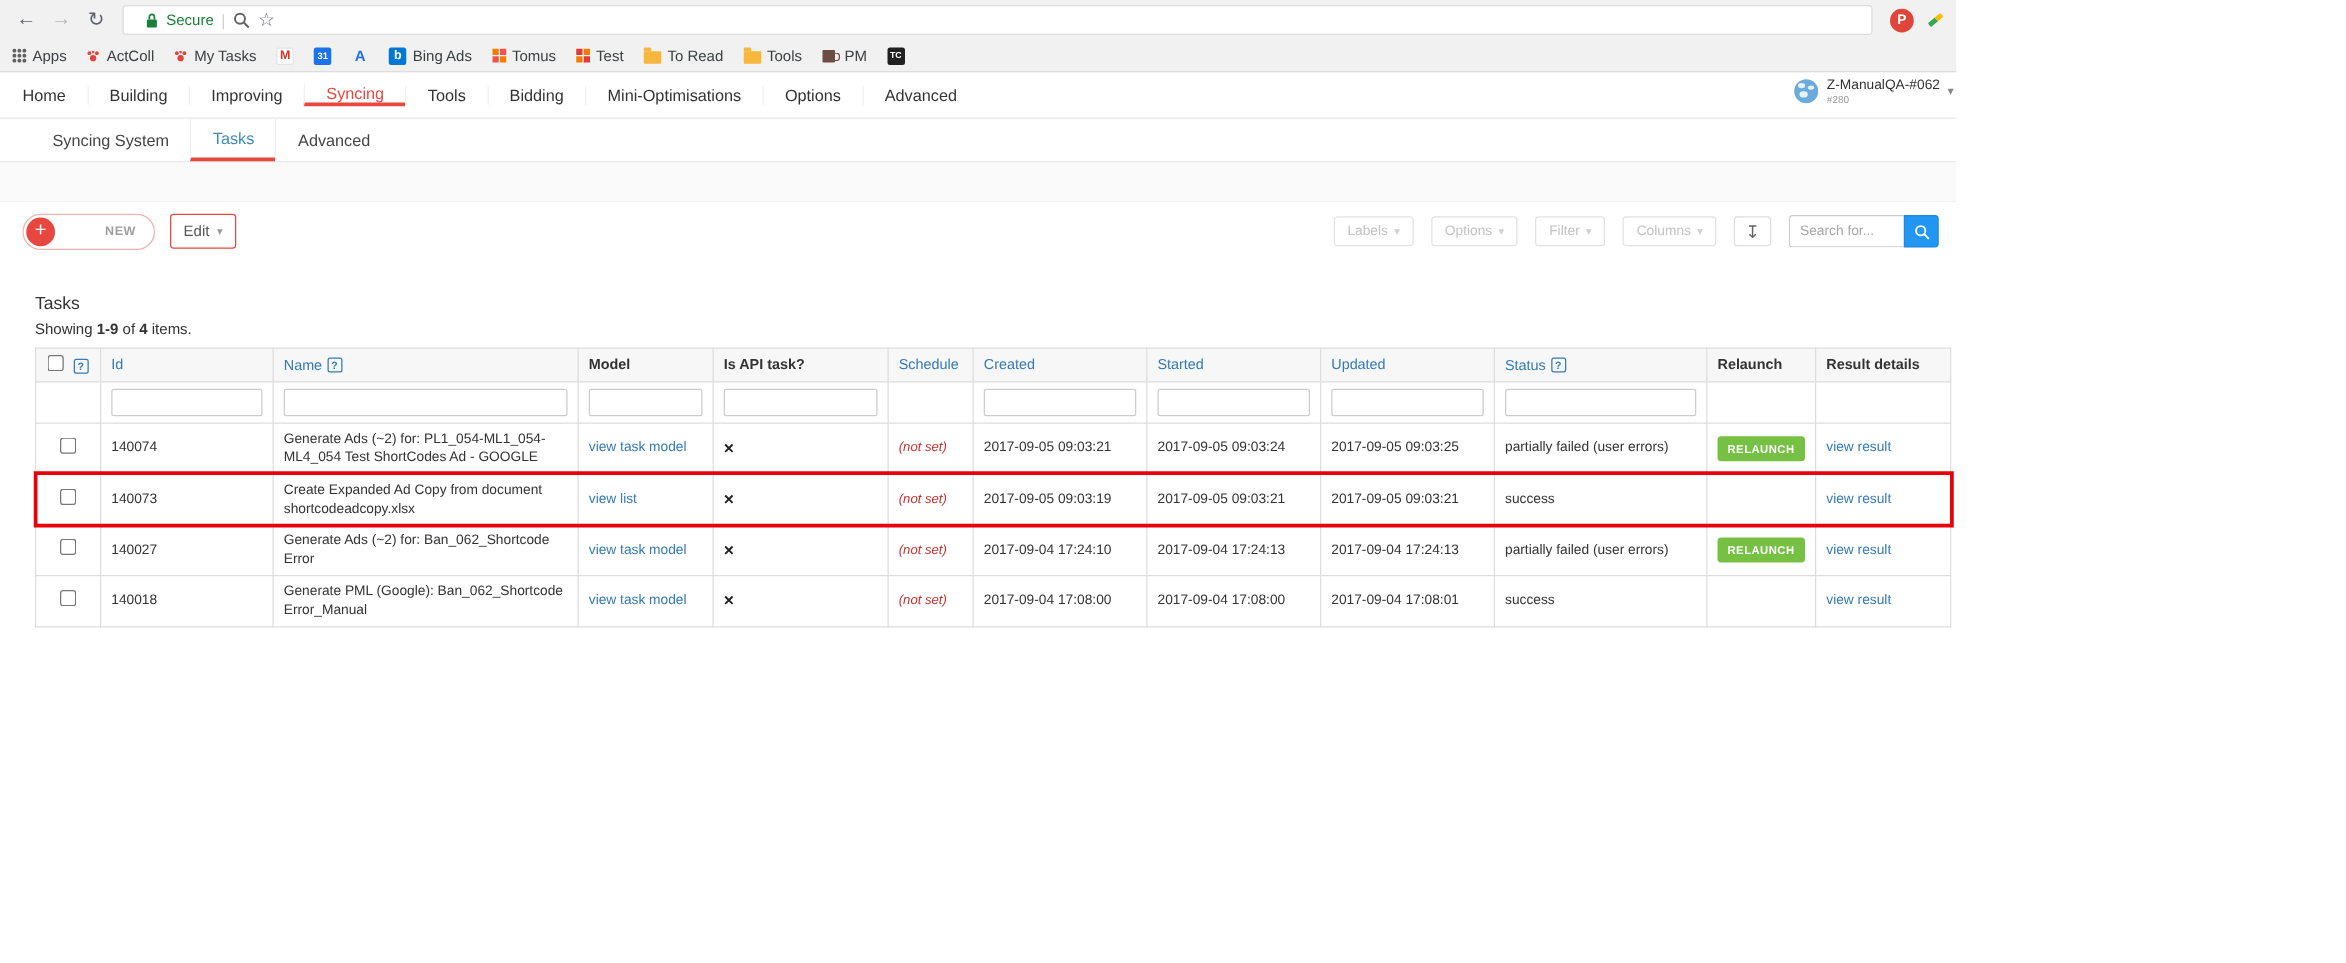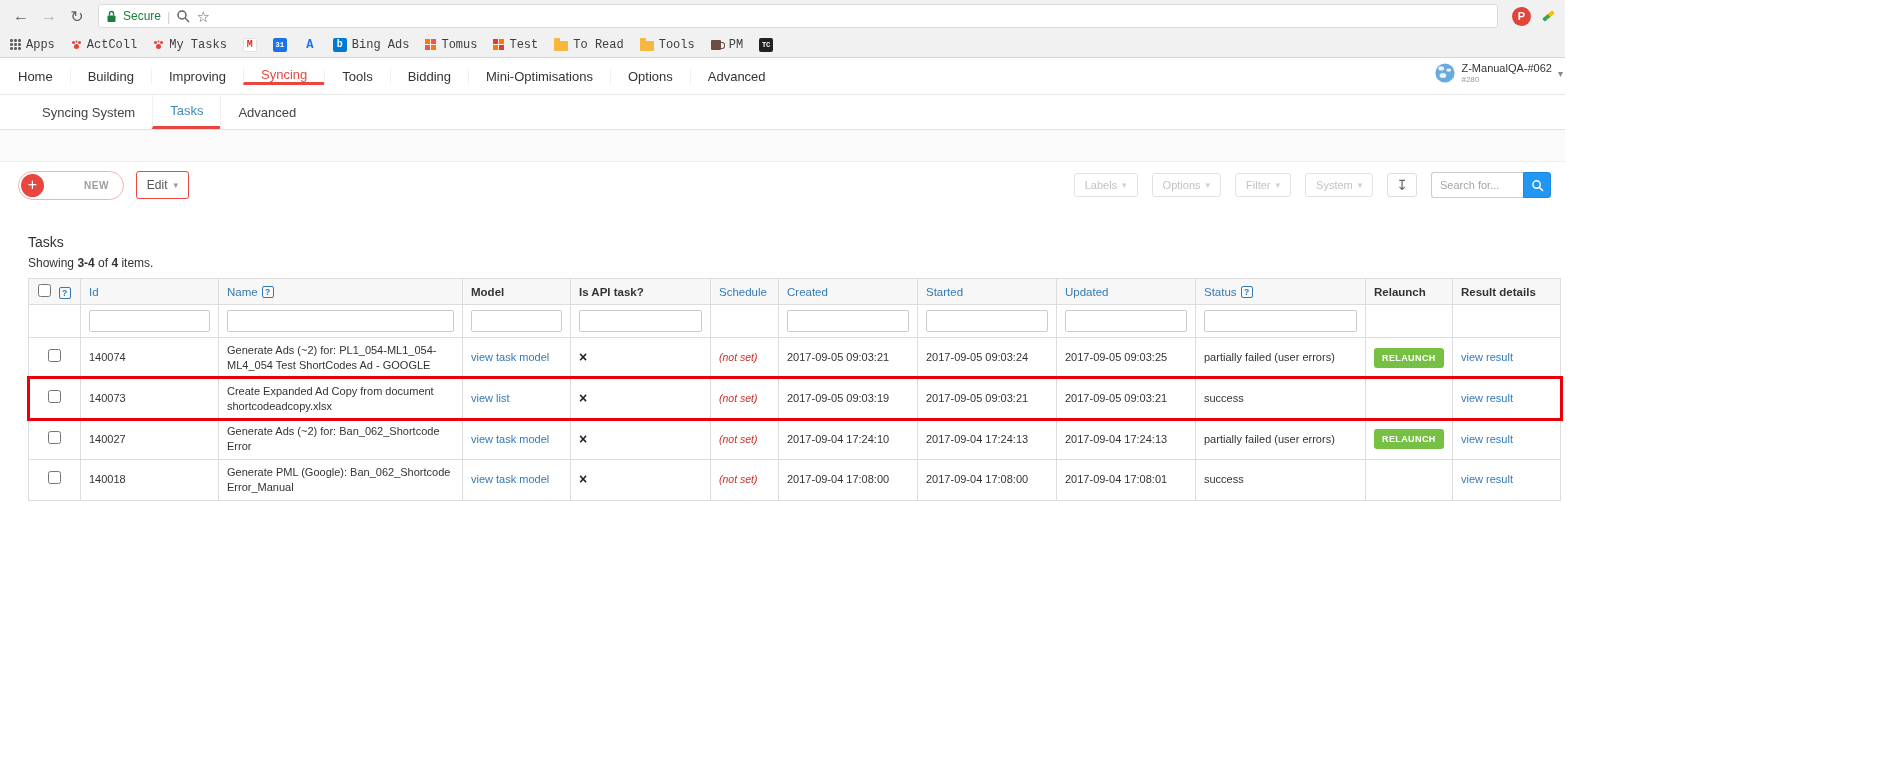--- a/index.html
+++ b/index.html
@@ -7,35 +7,35 @@
   body { font-family:"Liberation Sans", sans-serif; }
   .screenshot { position:relative; width:1877px; height:770px; background:#fff; overflow:hidden; }
   .browser-window { position:absolute; left:0; top:0; width:1565px; height:770px; background:#fff; }
 
   
   .chrome-toolbar { height:32px; background:#f1f1f1; display:flex; align-items:center; padding:0 8px; gap:2px; }
   .nav-btn { width:26px; height:26px; display:flex; align-items:center; justify-content:center;
              color:#5f6368; font-size:16px; border-radius:50%; cursor:default; }
   .nav-btn.disabled { color:#b6b6b6; }
   .omnibox { flex:1; height:24px; margin:0 6px; background:#fff; border:1px solid #dcdcdc; border-radius:3px;
-             display:flex; align-items:center; padding:0 7px; gap:6px; overflow:hidden; }
+             display:flex; align-items:center; padding:0 17px; gap:6px; overflow:hidden; }
   .secure-label { color:#188038; font-size:12px; font-weight:500; }
   .omni-sep { color:#d0d0d0; font-size:13px; }
   .omni-url { flex:1; color:#3c4043; font-size:12.5px; white-space:nowrap; overflow:hidden; }
   .omni-ic { display:flex; align-items:center; color:#5f6368; }
   .star { font-size:15px; color:#5f6368; line-height:1; }
   .ext-badge { width:19px; height:19px; border-radius:50%; background:#e0443a; color:#fff; font-size:11px; font-weight:bold;
                display:flex; align-items:center; justify-content:center; margin-left:6px; }
   .ext-pencil { width:16px; height:16px; margin-left:8px; position:relative; }
   .ext-pencil::before { content:""; position:absolute; left:1px; top:6px; width:13px; height:4px; border-radius:1px;
                background:linear-gradient(90deg,#34a853 55%,#fbbc04 55%); transform:rotate(-40deg); }
 
   
   .bookmarks-bar { height:26px; background:#f1f1f1; border-bottom:1px solid #d6d6d6;
-                   display:flex; align-items:center; padding:0 10px; gap:16px;font-family:Liberation Mono, monospace; }
+                   display:flex; align-items:center; padding:0 10px; gap:16px; }
   .bm { display:flex; align-items:center; gap:5px; font-size:12px; color:#3c4043; cursor:default; }
   .bm-ic { width:14px; height:14px; display:inline-flex; align-items:center; justify-content:center; border-radius:2px; }
   .ic-grid { position:relative; width:11px; height:11px; border-radius:0; }
   .ic-grid::before { content:""; position:absolute; left:0; top:0; width:2.5px; height:2.5px; border-radius:50%; background:#616161;
       box-shadow:4px 0 0 #616161,8px 0 0 #616161,0 4px 0 #616161,4px 4px 0 #616161,8px 4px 0 #616161,0 8px 0 #616161,4px 8px 0 #616161,8px 8px 0 #616161; }
   .ic-paw { position:relative; width:11px; height:11px; }
   .ic-paw::before { content:""; position:absolute; left:3px; top:5px; width:5px; height:5px; border-radius:50%; background:#e0443a;
       box-shadow:-3px -4px 0 -1px #e0443a, 3px -4px 0 -1px #e0443a, 0 -5px 0 -1.5px #e0443a; }
   .ic-gmail { background:#fff; border:1px solid #e3e3e3; color:#d93025; font-weight:bold; font-size:10px; }
   .ic-cal { background:#1a73e8; color:#fff; font-weight:bold; font-size:7.5px; }
@@ -257,42 +257,42 @@
       </div>
       <div class="btn-ghost">
         <span>Options</span>
         <span class="caret">▾</span>
       </div>
       <div class="btn-ghost">
         <span>Filter</span>
         <span class="caret">▾</span>
       </div>
       <div class="btn-ghost">
-        <span>System</span>
+        <span>Columns</span>
         <span class="caret">▾</span>
       </div>
       <div class="btn-download">
         <span>↧</span>
       </div>
       <div class="search-group">
         <input class="search-input" type="text" placeholder="Search for..." style="">
         <div class="btn-search">
           <svg width="13" height="13" viewBox="0 0 14 14">
             <circle cx="6" cy="6" r="4" stroke="#ffffff" stroke-width="1.6" fill="none"></circle>
                 <line x1="9" y1="9" x2="13" y2="13" stroke="#ffffff" stroke-width="1.6"></line>
           </svg>
         </div>
       </div>
     </div>
   </div>
 
   <div class="content">
     <div class="tasks-title">Tasks</div>
     <div class="tasks-summary">
-      <span>Showing </span><b>3-4</b><span> of </span><b>4</b><span> items.</span>
+      <span>Showing </span><b>1-9</b><span> of </span><b>4</b><span> items.</span>
     </div>
 
     <table class="tasks">
       <colgroup>
         <col style="width:52px">
             <col style="width:138px">
             <col style="width:244px">
             <col style="width:108px">
         <col style="width:140px">
             <col style="width:68px">

